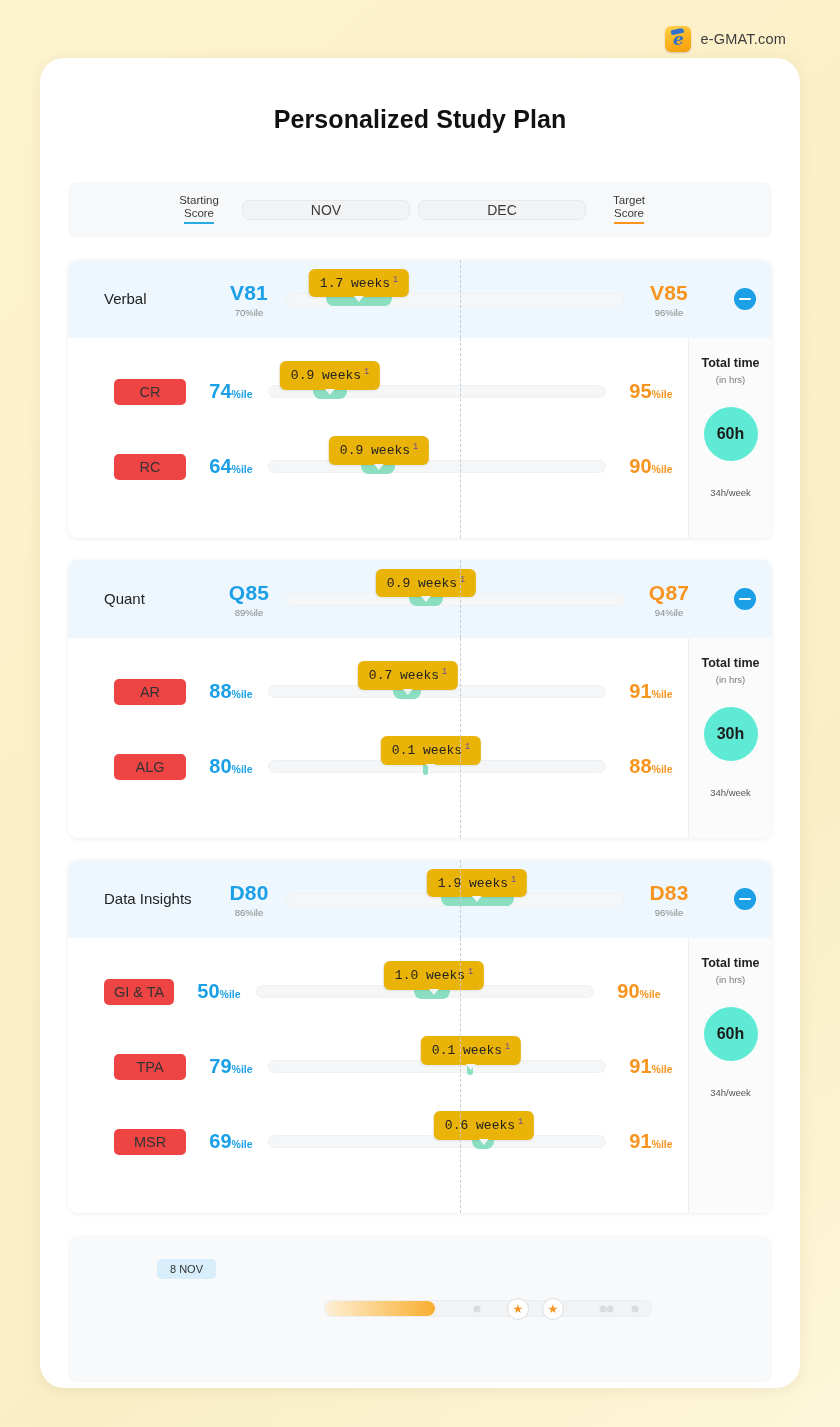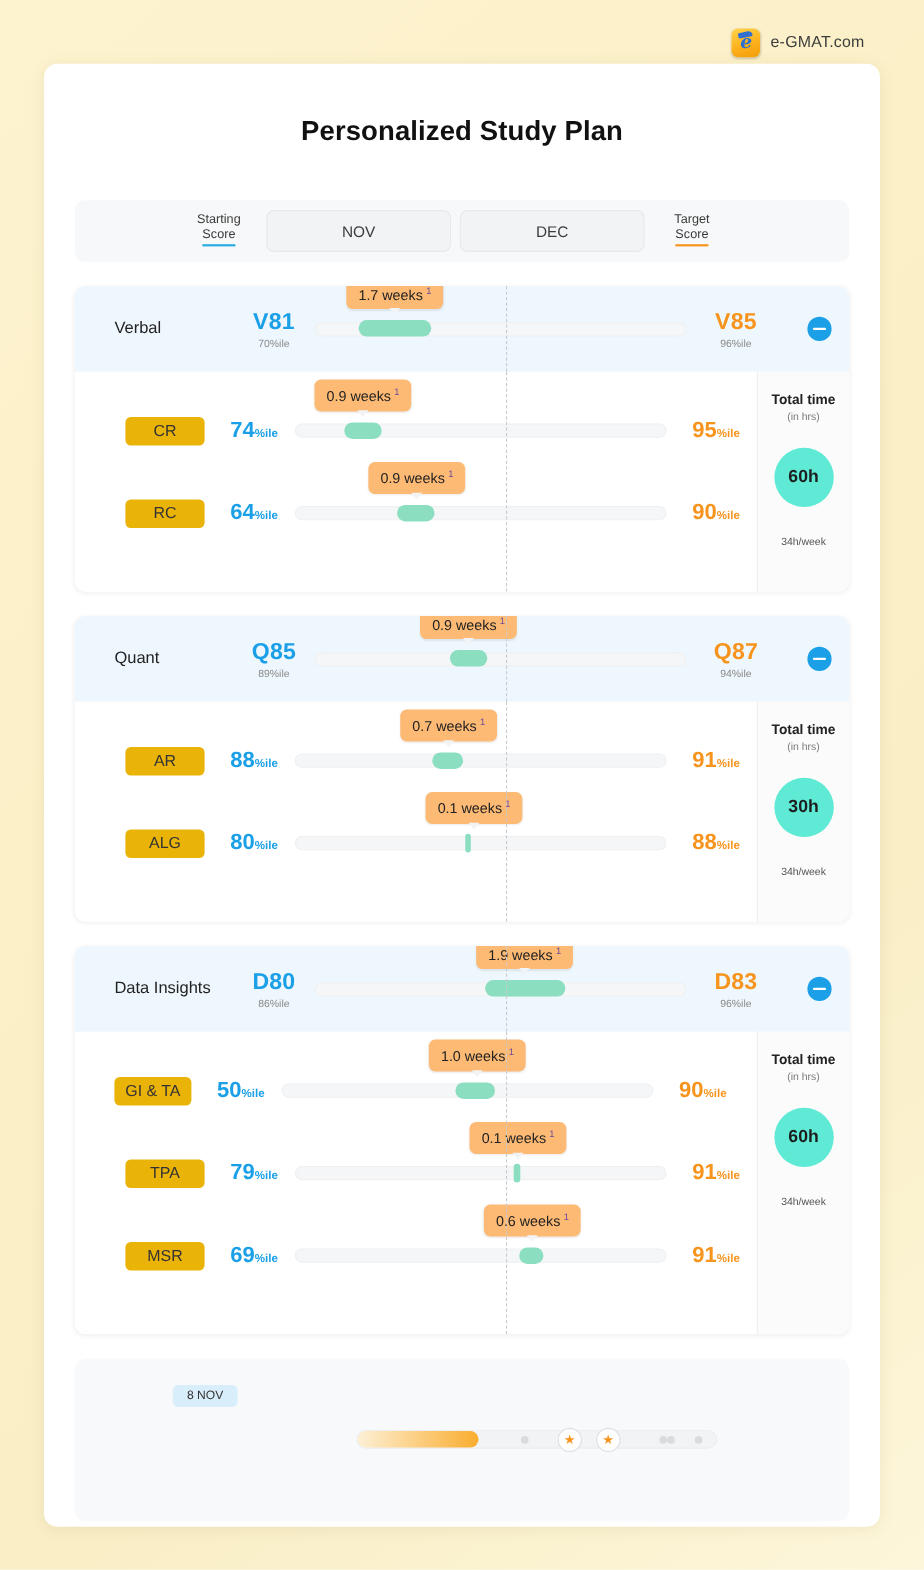--- a/index.html
+++ b/index.html
@@ -30,21 +30,21 @@
   .brand-logo .cap {
     position: absolute; width: 13px; height: 5px; left: 6px; top: 3px;
     background: #2f6fd0; border-radius: 2px 6px 2px 2px; transform: rotate(-12deg);
   }
   .brand-text { font-size: 14.5px; color: #3d3d3d; letter-spacing: .2px; }
 
   
   .card {
     position: absolute; left: 40px; top: 58px;
     width: 760px; height: 1330px;
-    background: #ffffff; border-radius: 12px;
+    background: #ffffff; border-radius: 24px;
     box-shadow: 0 2px 14px rgba(120,110,60,.10);
   }
 
   .page-title {
     text-align: center; font-size: 25px; font-weight: 700;
     color: #111; letter-spacing: .1px; margin-top: 47px;
   }
 
   
   .timeline {
@@ -54,21 +54,21 @@
   }
   .tl-score {
     width: 78px; text-align: center; font-size: 11.5px; color: #3a3a3a;
     line-height: 13px; padding-bottom: 2px;
   }
   .tl-score.start { margin-left: 92px; }
   .tl-score .ul { display: inline-block; padding-bottom: 2px; }
   .tl-score.start .ul { border-bottom: 2.5px solid #29abe2; }
   .tl-score.target .ul { border-bottom: 2.5px solid #f7941e; }
   .tl-month {
-    flex: 0 0 168px; height: 38px; margin: 0 4px;
+    flex: 0 0 168px; height: 20px; margin: 0 4px;
     background: #f2f3f4; border: 1px solid #e6e8ea; border-radius: 7px;
     display: flex; align-items: center; justify-content: center;
     font-size: 14px; color: #3b3b3b;
   }
 
   
   .section { margin: 22px 28px 0 28px; border-radius: 10px; overflow: hidden;
              box-shadow: 0 1px 5px rgba(0,0,0,.07); background: #fff; }
   .sec-head {
     background: #eef7fd; display: flex; align-items: center;
@@ -82,45 +82,46 @@
     border-left: 1.6px dashed #c9ccce; width: 0; z-index: 3;
   }
 
   
   .row { height: 75px; position: relative; display: flex; align-items: center; }
   .sec-head .row { height: 78px; }
 
   .lbl-main { width: 100px; margin-left: 36px; font-size: 15px; color: #222; line-height: 20px; }
   .lbl-chip {
     margin-left: 46px; width: 72px; text-align: center;
-    background: #eab308; border-radius: 5px; font-size: 14.5px;
+    background: #ef4444; border-radius: 5px; font-size: 14.5px;
     color: #333; padding: 5px 0;
   }
   .lbl-chip.wide { width: 70px; margin-left: 36px; }
 
   .score { width: 74px; text-align: center; margin-left: 8px; }
   .score .big { font-size: 21px; font-weight: 700; color: #1ba0e8; letter-spacing: .2px; }
   .score .big.tgt { color: #f7941e; }
   .score .sub { font-size: 9.5px; color: #8a8a8a; margin-top: 2px; }
   .score .pct { font-size: 20px; font-weight: 700; color: #1ba0e8; }
   .score .pct.tgt { color: #f7941e; }
   .score .pctsuf { font-size: 10.5px; font-weight: 700; }
 
   
   .track-wrap { position: relative; width: 338px; height: 40px; display: flex; align-items: center; }
   .track { position: absolute; left: 0; right: 0; height: 13px; background: #f5f6f7;
            border: 1px solid #eef0f1; border-radius: 8px; }
   .fill { position: absolute; height: 15px; background: #8bdfc0; border-radius: 8px; top: 12px; }
   .fill.thin { border-radius: 3px; }
 
   .bubble {
-    position: absolute; bottom: 38px; transform: translateX(-50%);
-    background: #fdba74; border-radius: 6px; padding: 6px 11px 6px 11px;
+    position: absolute; bottom: 22px; transform: translateX(-50%);
+    background: #eab308; border-radius: 6px; padding: 6px 11px 6px 11px;
     font-size: 13px; color: #222; white-space: nowrap;
     box-shadow: 0 1px 2px rgba(0,0,0,.08);
+    font-family: Liberation Mono, monospace;
   }
   .bubble sup { font-size: 8.5px; color: #6b4b9a; margin-left: 3px; vertical-align: super; }
   .bubble:after {
     content: ""; position: absolute; left: 50%; margin-left: -5px; bottom: -5px;
     width: 0; height: 0; border-left: 5px solid transparent;
     border-right: 5px solid transparent; border-top: 6px solid #f2f3f4;
   }
 
   .collapse-col { width: 78px; display: flex; align-items: center; justify-content: center; }
   .collapse-btn {

